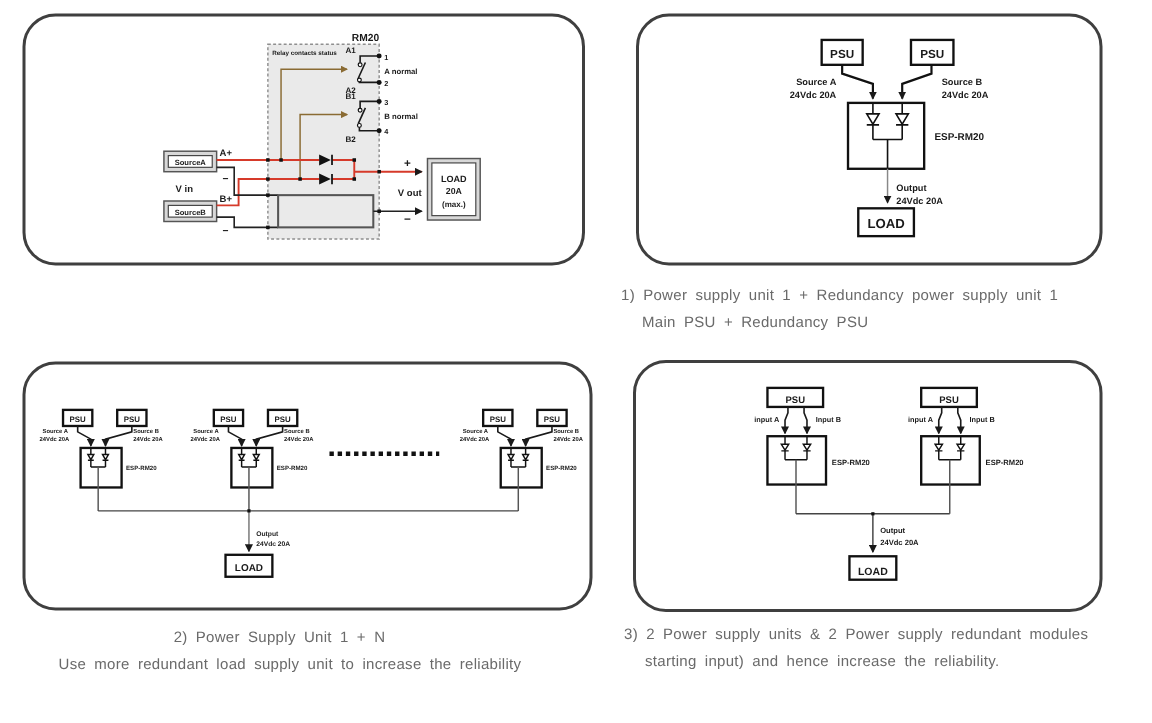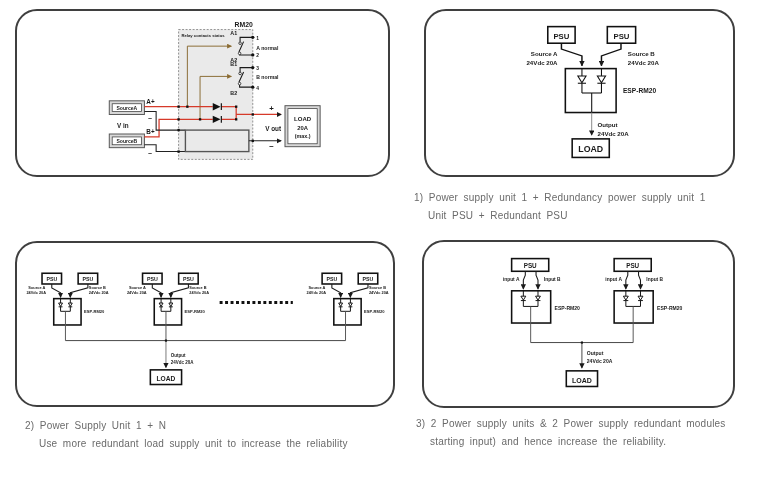--- a/index.html
+++ b/index.html
@@ -227,42 +227,42 @@
 
       <g>
         <rect class="box" x="148" y="131" width="38" height="19" stroke-width="2"></rect>
         <text class="ta-m" x="167" y="144.5" font-size="9">LOAD</text>
       </g>
     </svg>
   </div>
 
   <div class="caption" style="left:414px;top:189px;">
     <div>1) Power supply unit 1 + Redundancy power supply unit 1</div>
-    <div class="ind">Unit PSU + Redundant PSU</div>
+    <div class="ind">Main PSU + Redundancy PSU</div>
   </div>
 
   <div class="panel" style="left:15px;top:241px;width:380px;height:166px;">
     <svg viewBox="0 0 380 166">
       <use href="#p3mod" x="23" y="31"></use>
       <use href="#p3mod" x="126" y="31"></use>
       <use href="#p3mod" x="310" y="31"></use>
       <path d="M205,61 H280" stroke="#111" stroke-width="3" stroke-dasharray="3,2.6" fill="none"></path>
       <path d="M47,100 H334" stroke="#444" stroke-width="1" fill="none"></path>
       <path d="M150,100 V127.5" stroke="#777" stroke-width="1" fill="none" marker-end="url(#arr)"></path>
       <rect x="148.9" y="98.9" width="2.2" height="2.2" fill="#111"></rect>
       <text x="155" y="117" font-size="4.6">Output</text>
       <text x="155" y="124" font-size="4.6">24Vdc 20A</text>
       <g>
         <rect class="box" x="134" y="130" width="32" height="15" stroke-width="1.6"></rect>
         <text class="ta-m" x="150" y="141" font-size="6.8">LOAD</text>
       </g>
     </svg>
   </div>
 
-  <div class="caption" style="left:25px;top:417px;">
+  <div class="caption" style="left:25px;top:417px;text-align:center;">
     <div>2) Power Supply Unit 1 + N</div>
     <div class="ind">Use more redundant load supply unit to increase the reliability</div>
   </div>
 
   <div class="panel" style="left:422px;top:240px;width:313px;height:168px;">
     <svg viewBox="0 0 313 168">
       <use href="#p4mod" x="88" y="17"></use>
       <use href="#p4mod" x="193" y="17"></use>
       <path d="M107.5,103 H212.5" stroke="#444" stroke-width="1" fill="none"></path>
       <path d="M160,103 V129" stroke="#444" stroke-width="1" fill="none" marker-end="url(#arr)"></path>

